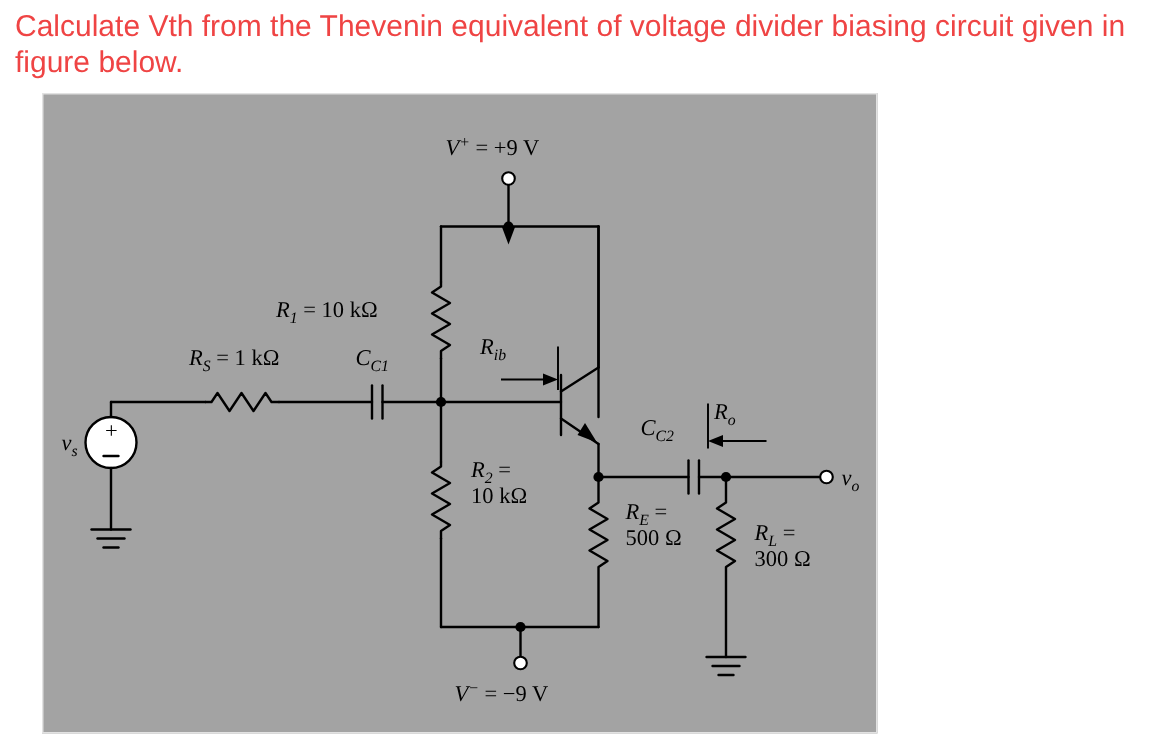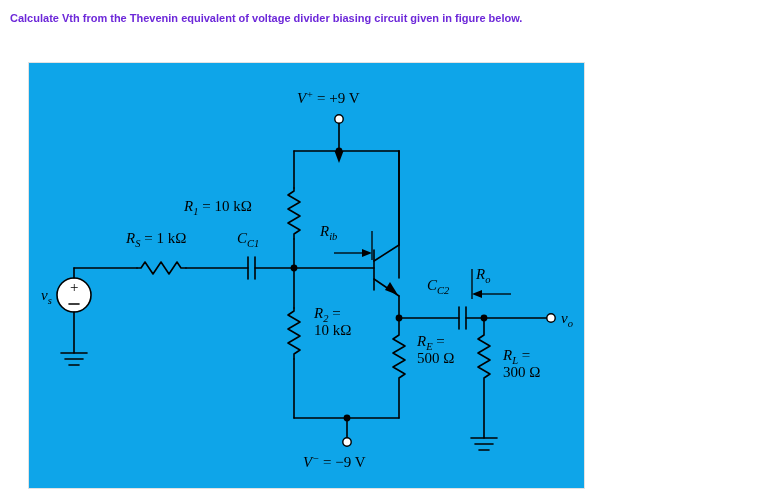--- a/index.html
+++ b/index.html
@@ -12,32 +12,31 @@
     height: 502px;
     font-family: "Liberation Sans", sans-serif;
     color: #1a1a1a;
     overflow: hidden;
   }
   #question-text {
     position: absolute;
     left: 10px;
     top: 6px;
     width: 760px;
-    font-size: 11px;
+    font-size: 20px;
     line-height: 24px;
-    color: #6d28d9;
-    font-weight: bold;
+    color: #ef4444;
   }
   #figure-panel {
     position: absolute;
     left: 28px;
     top: 62px;
     width: 555px;
     height: 425px;
-    background: #0ea5e9;
+    background: #a3a3a3;
     border: 1px solid #e2e2e2;
   }
   #circuit-svg {
     display: block;
   }
   .lbl {
     font-family: "Liberation Serif", serif;
     font-size: 15px;
     fill: #000000;
   }

